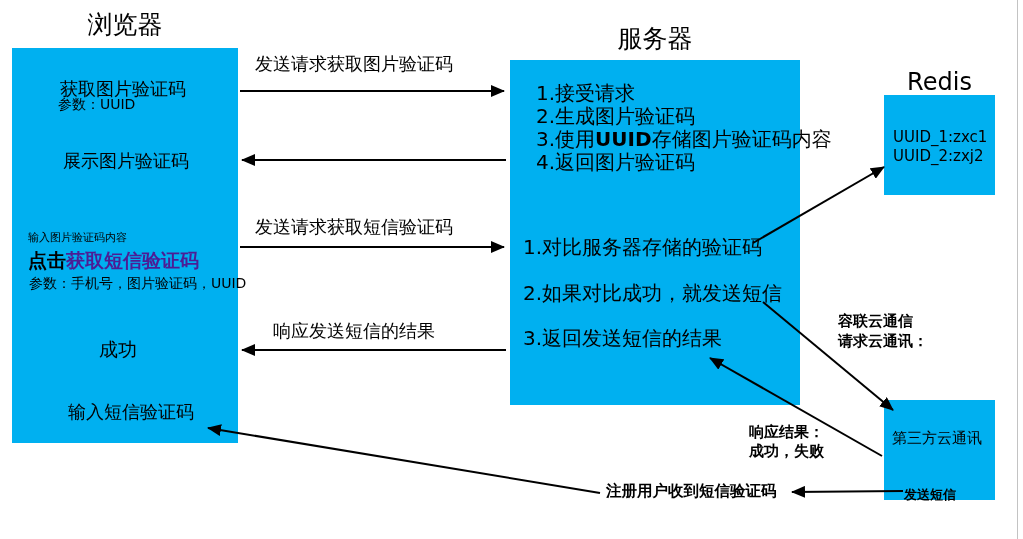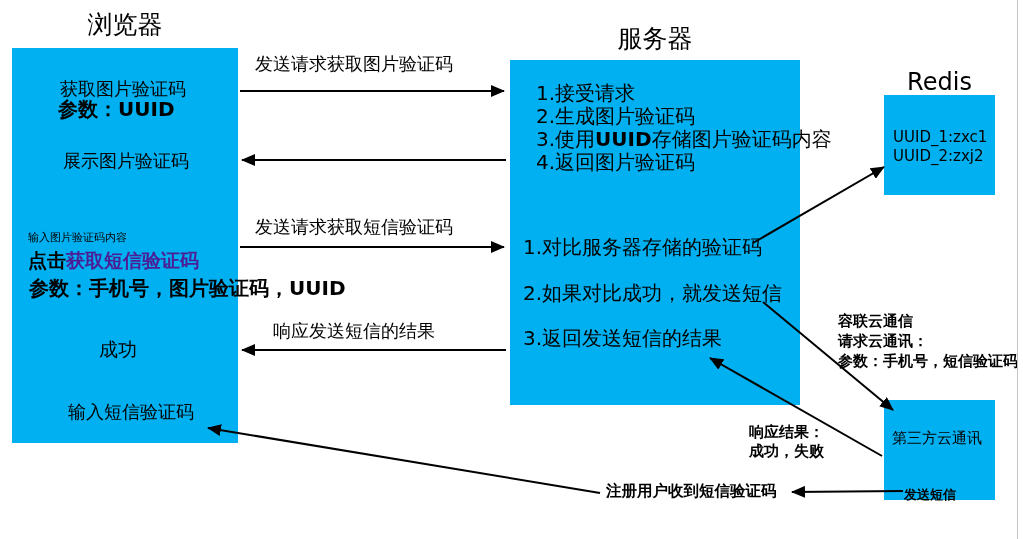--- a/index.html
+++ b/index.html
@@ -12,21 +12,21 @@
     overflow:hidden;
   }
   .box{
     position:absolute;
     background:#00B0F0;
   }
   .abs{position:absolute;white-space:nowrap;}
   .title{font-weight:normal;font-size:25px;text-align:center;}
   .b{font-weight:bold;margin-top:37px;}
   .browser-text{font-size:18px;}
-  .small-b{font-size:20px;font-weight:bold;}
+  .small-b{font-size:14px;font-weight:normal;}
   .server-line{font-size:20px;}
   .msg{font-size:18px;text-align:center;width:232px;left:238px;}
   .anno{font-size:15px;font-weight:bold;line-height:20px;}
   .yellow{color:#4c1d95;}
   #arrow-layer{
     position:absolute;left:0;top:0;width:1023px;height:539px;
     z-index:5;pointer-events:none;
   }
   .slide-edge{
     position:absolute;left:1017px;top:0;width:1px;height:539px;
@@ -74,21 +74,20 @@
   <div class="abs z2" style="left:892px;top:429px;font-size:15px;">第三方云通讯</div>
   <div class="abs z2 b" style="left:904px;top:449px;font-size:13px;">发送短信</div>
 
   <div class="abs msg" style="top:52px;">发送请求获取图片验证码</div>
   <div class="abs msg" style="top:319px;">响应发送短信的结果</div>
   <div class="abs msg" style="top:215px;">发送请求获取短信验证码</div>
 
   <div class="abs anno" style="left:838px;top:311px;">
     <div>容联云通信</div>
     <div>请求云通讯：</div>
-    <div>参数：手机号，短信验证码</div>
   </div>
   <div class="abs anno" style="left:749px;top:423px;line-height:19px;">
     <div>响应结果：</div>
     <div>成功，失败</div>
   </div>
   <div class="abs anno" style="left:606px;top:481px;font-size:15.5px;">注册用户收到短信验证码</div>
 
   <div class="slide-edge"></div>
 
   <svg id="arrow-layer" viewBox="0 0 1023 539">

